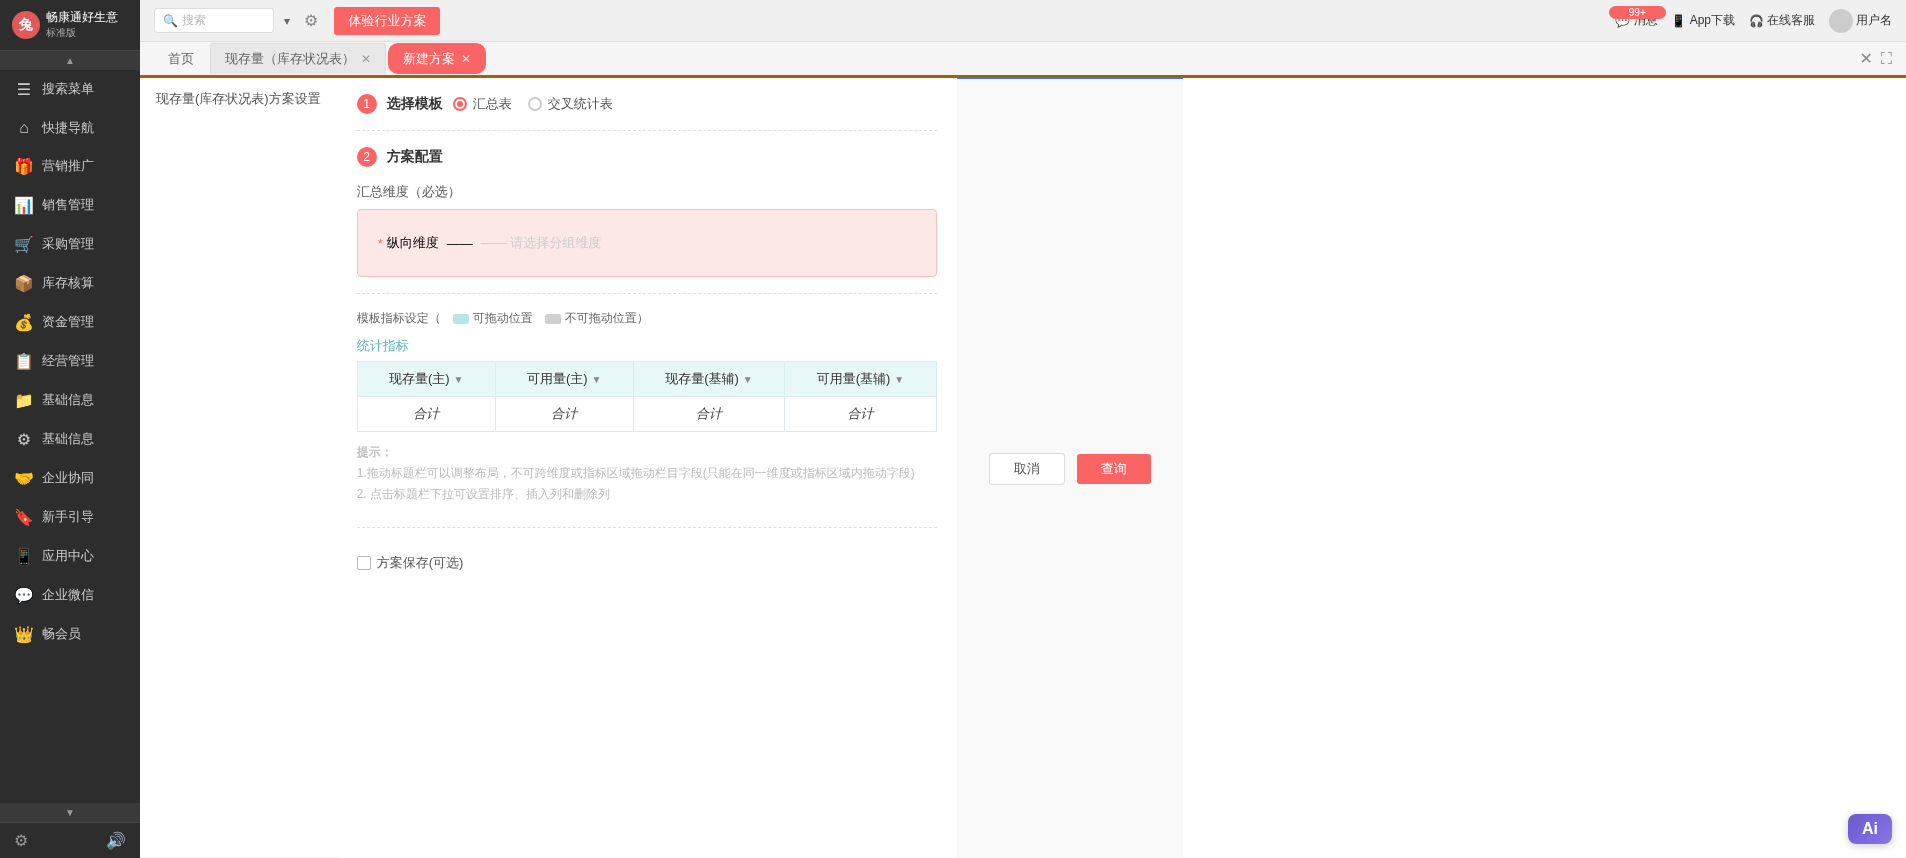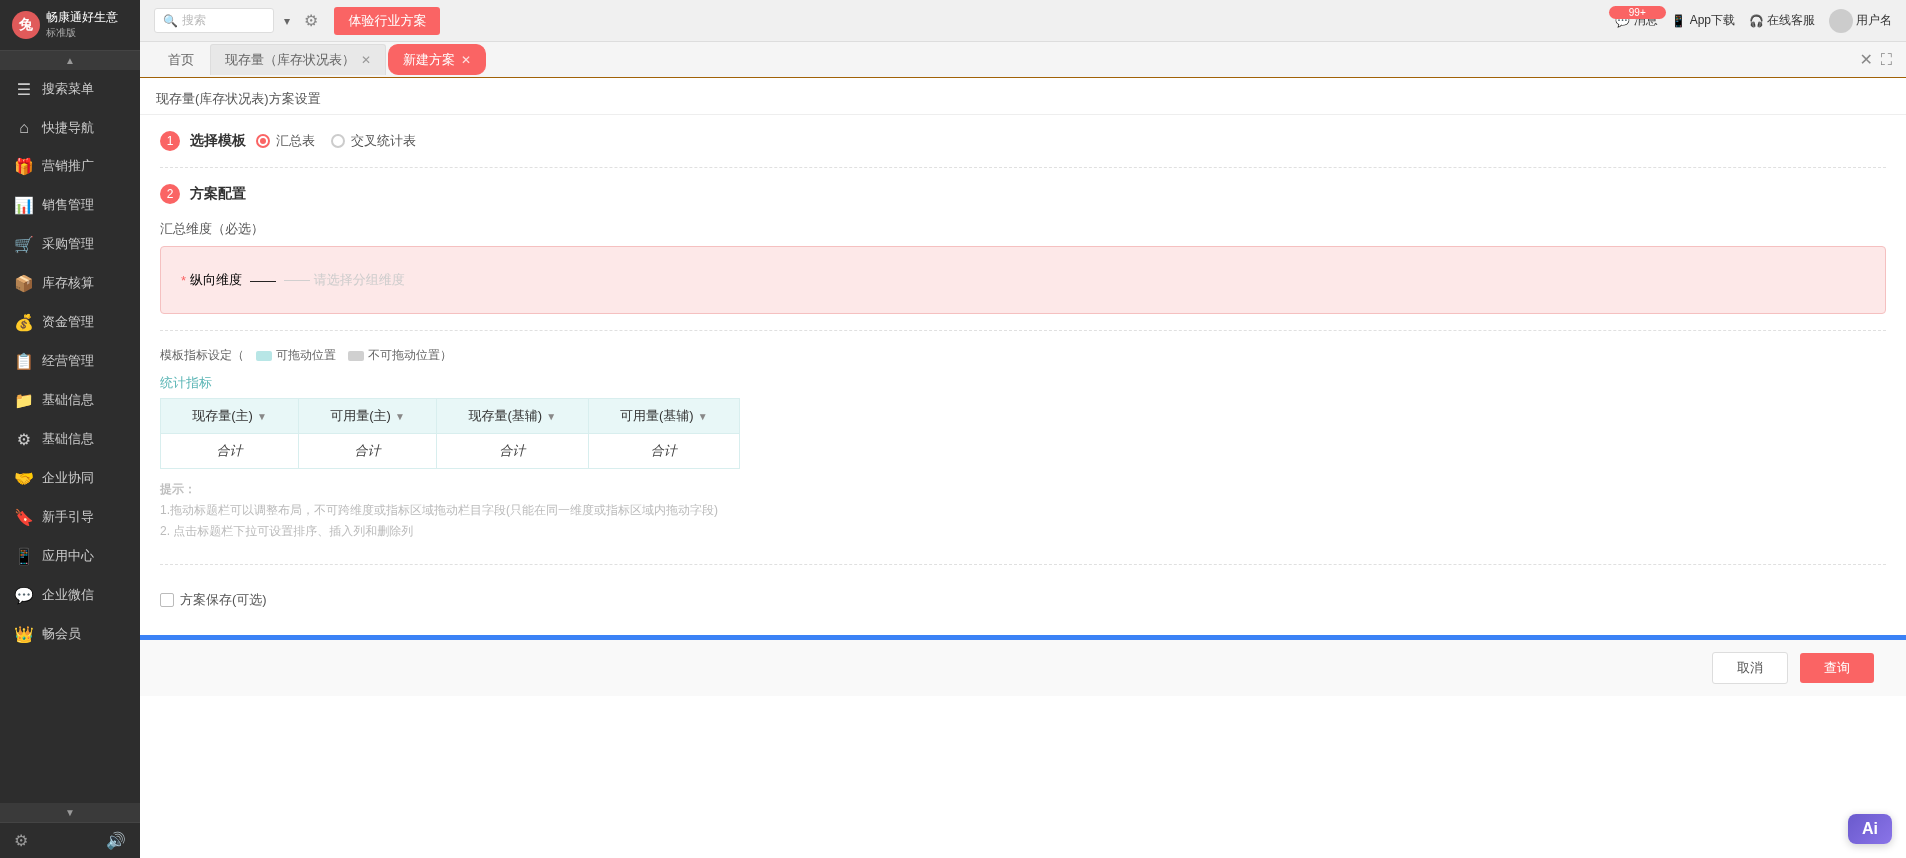--- a/index.html
+++ b/index.html
@@ -74,34 +74,34 @@
       background: #fa6464; color: white; border-radius: 10px;
       font-size: 10px; padding: 1px 20px; position: absolute; top: -6px; right: -8px;
     }
     .topbar-app { display: flex; align-items: center; gap: 3px; font-size: 12px; color: #333; cursor: pointer; }
     .topbar-service { display: flex; align-items: center; gap: 3px; font-size: 12px; color: #333; cursor: pointer; }
     .topbar-user { display: flex; align-items: center; gap: 3px; font-size: 12px; color: #333; cursor: pointer; }
     .topbar-avatar { width: 24px; height: 24px; border-radius: 50%; background: #ccc; }
 
     
     .tabs {
-      background: #f5f5f5; border-bottom: 1px solid #a16207;
+      background: #f5f5f5; border-bottom: 3px solid #a16207;
       display: flex; align-items: center; padding: 0 14px; height: 36px; gap: 2px;
     }
     .tab {
       padding: 6px 14px; font-size: 13px; cursor: pointer; color: #666;
       border-radius: 3px 3px 0 0; background: #e8e8e8; border: 1px solid #ddd; border-bottom: none;
       display: flex; align-items: center; gap: 6px;
     }
     .tab-home { background: transparent; border: none; }
     .tab-close { font-size: 12px; color: #999; cursor: pointer; }
     .tab-new { background: #fa6464; color: white; border-color: #fa6464; }
 
     
-    .content { flex: 1; background: #fff; overflow-y: auto; padding: 0; display: flex; flex-direction: column; }
+    .content { flex: 1; background: #fff; overflow-y: auto; padding: 0; display: flex; flex-direction: row; }
     .content-header { padding: 12px 16px 6px; font-size: 13px; color: #555; border-bottom: 1px solid #eee; }
 
     .form-section { padding: 16px 20px; }
 
     .step-row { display: flex; align-items: center; gap: 10px; margin-bottom: 16px; }
     .step-num {
       width: 20px; height: 20px; border-radius: 50%;
       background: #fa6464; color: white; font-size: 12px;
       display: flex; align-items: center; justify-content: center; flex-shrink: 0;
     }
@@ -144,21 +144,21 @@
     .col-dropdown-icon { font-size: 10px; color: #888; }
 
     .hint-box { padding: 12px 0; color: #bbb; font-size: 12px; }
     .hint-line { margin-bottom: 4px; }
 
     .save-option { display: flex; align-items: center; gap: 6px; font-size: 13px; color: #555; padding: 10px 0; }
     .checkbox-empty { width: 14px; height: 14px; border: 1px solid #bbb; border-radius: 2px; cursor: pointer; }
 
     
     .footer {
-      background: #f9f9f9; border-top: 5px solid #3b82f6;
+      background: #f9f9f9; border-top: 1px solid #3b82f6;
       display: flex; align-items: center; justify-content: flex-end;
       padding: 12px 32px; gap: 12px;
     }
     .btn-cancel {
       background: #fff; border: 1px solid #ddd; border-radius: 3px;
       padding: 6px 24px; font-size: 13px; color: #555; cursor: pointer;
     }
     .btn-query {
       background: #fa6464; border: none; border-radius: 3px;
       padding: 6px 24px; font-size: 13px; color: white; cursor: pointer;

